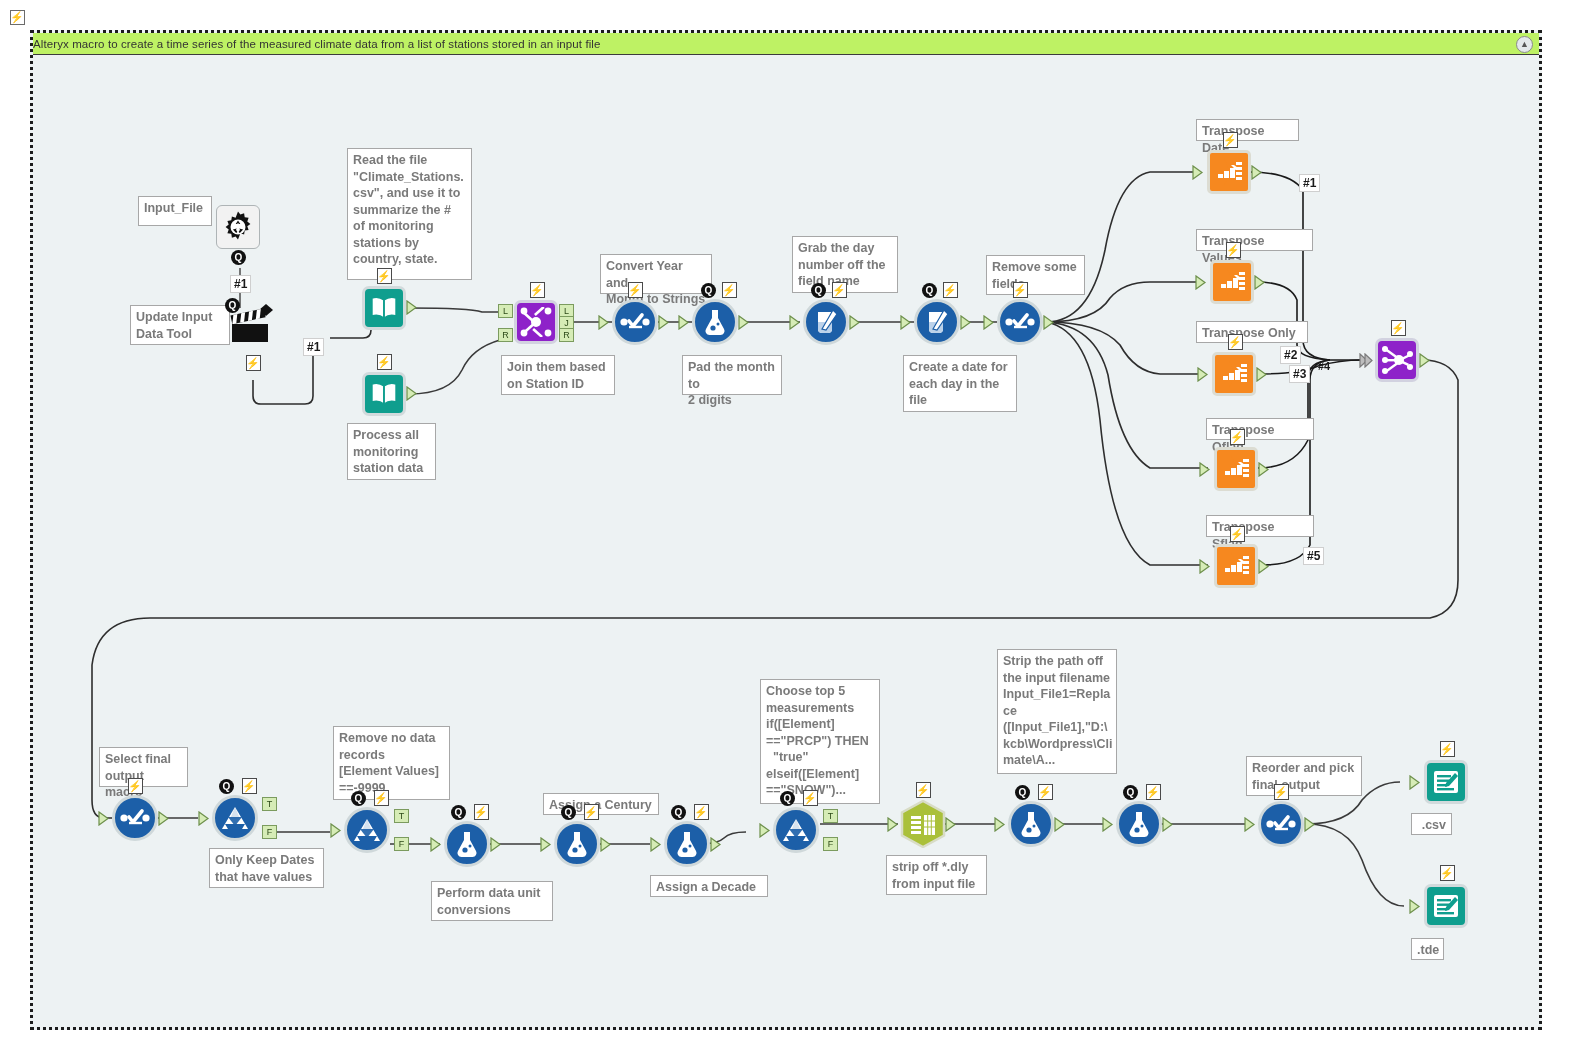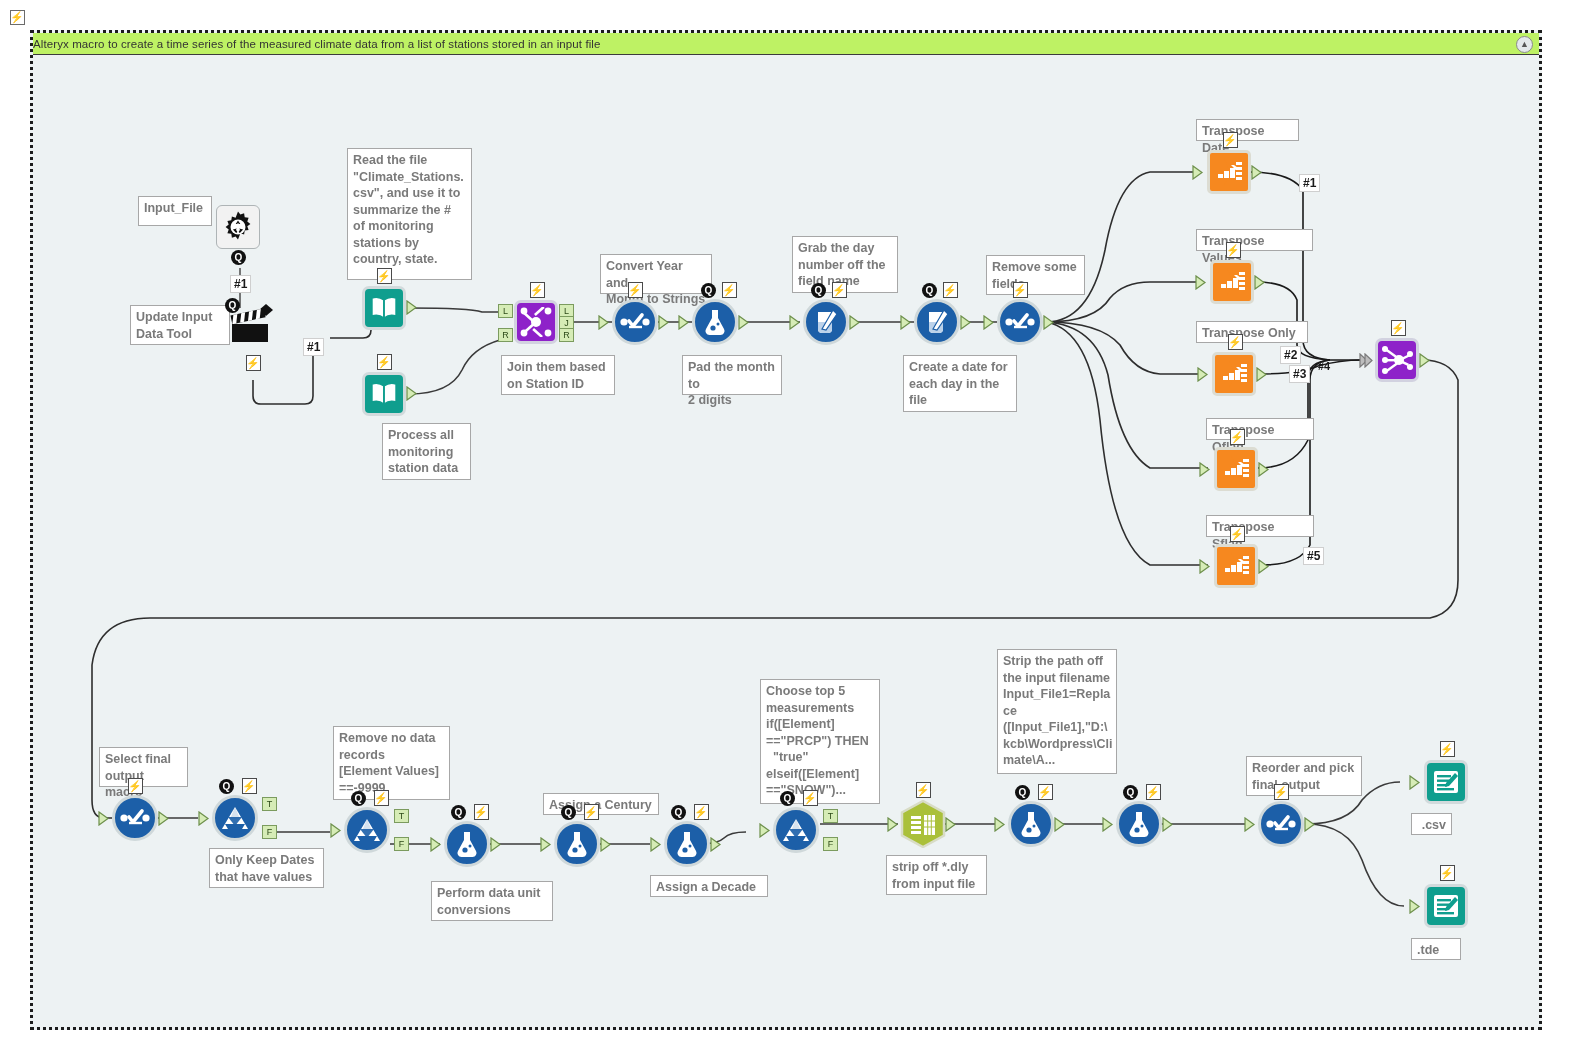--- a/index.html
+++ b/index.html
@@ -162,21 +162,21 @@
 Data Tool</div>
 
   <div class="note" style="left:347px;top:148px;width:125px;height:132px;">Read the file
 "Climate_Stations.
 csv", and use it to
 summarize the #
 of monitoring
 stations by
 country, state.</div>
 
-  <div class="note" style="left:347px;top:423px;width:89px;height:57px;margin-left:35px;">Process all
+  <div class="note" style="left:347px;top:423px;width:89px;height:57px;">Process all
 monitoring
 station data</div>
 
   <div class="note" style="left:501px;top:355px;width:114px;height:40px;">Join them based
 on Station ID</div>
 
   <div class="note" style="left:600px;top:254px;width:112px;height:40px;">Convert Year and
 Month to Strings</div>
 
   <div class="note" style="left:682px;top:355px;width:100px;height:40px;">Pad the month to
@@ -235,21 +235,21 @@
 ce
 ([Input_File1],"D:\
 kcb\Wordpress\Cli
 mate\A...</div>
 
 
   <div class="note" style="left:1246px;top:756px;width:116px;height:40px;">Reorder and pick
 final output</div>
 
   <div class="note" style="left:1411px;top:813px;width:41px;height:22px;text-align:right;">.csv</div>
-  <div class="note" style="left:1411px;top:938px;width:50px;height:22px;">.tde</div>
+  <div class="note" style="left:1411px;top:938px;width:33px;height:22px;">.tde</div>
 
   <div class="wlabel" style="left:230px;top:275px;">#1</div>
   <div class="wlabel" style="left:303px;top:338px;">#1</div>
   <div class="wlabel" style="left:1299px;top:174px;">#1</div>
   <div class="wlabel" style="left:1280px;top:346px;">#2</div>
   <div class="wlabel" style="left:1289px;top:365px;">#3</div>
   <div class="wlabel noborder" style="left:1315px;top:358px;font-size:11px;">#4</div>
   <div class="wlabel" style="left:1303px;top:547px;">#5</div>
 
   <div class="tool" style="left:216px;top:205px;">

